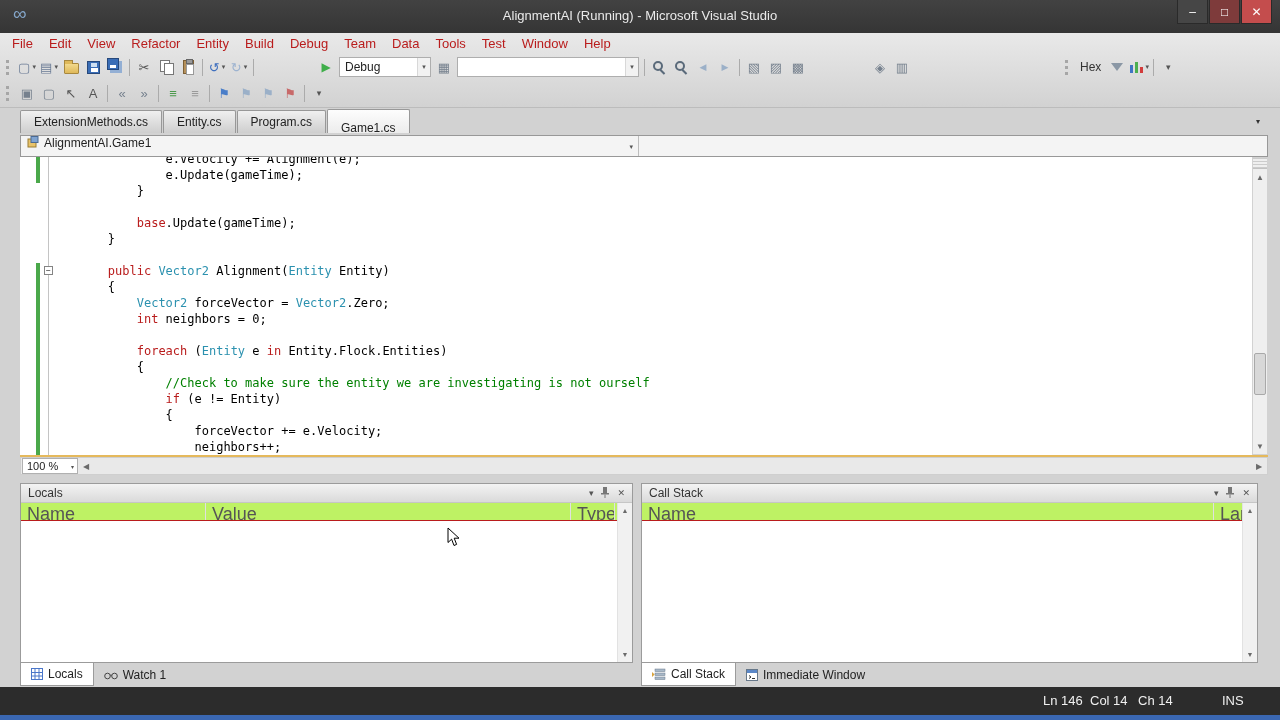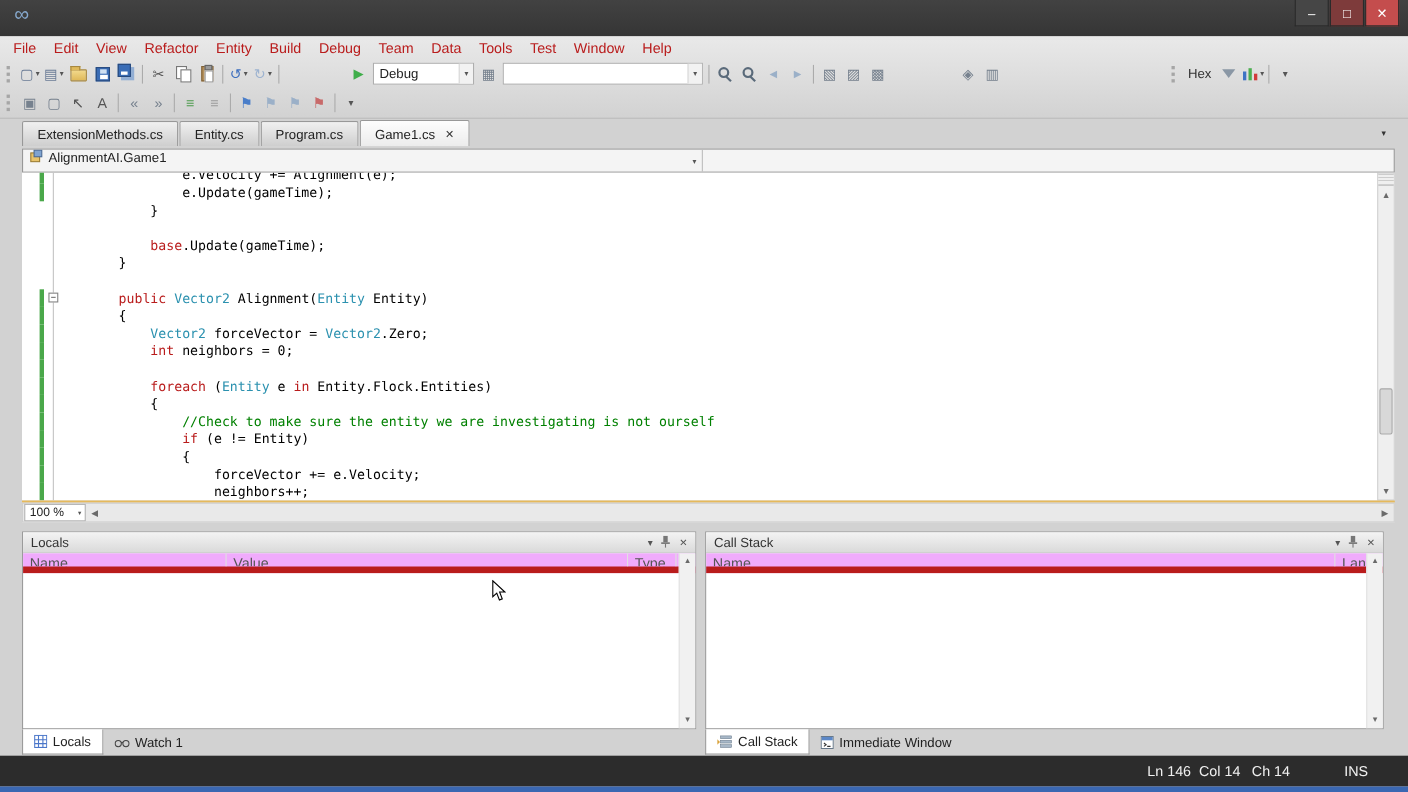--- a/index.html
+++ b/index.html
@@ -48,21 +48,21 @@
 .ic-paste::after{content:"";position:absolute;left:2px;top:3px;width:6px;height:9px;background:#fff;border:1px solid #999;}
 .ic-find{width:14px;height:14px;position:relative;}
 .ic-find::before{content:"";position:absolute;left:1px;top:1px;width:6px;height:6px;border:2px solid #5a6a7a;border-radius:50%;}
 .ic-find::after{content:"";position:absolute;left:9px;top:9px;width:6px;height:2px;background:#5a6a7a;transform:rotate(45deg);transform-origin:0 0;}
 .ic-funnel{width:0;height:0;border-left:6px solid transparent;border-right:6px solid transparent;border-top:8px solid #8a97a5;}
 .ic-chart{width:14px;height:12px;background:linear-gradient(#3f74c4,#3f74c4) 0 100%/3px 8px no-repeat,linear-gradient(#4caf50,#4caf50) 5px 100%/3px 11px no-repeat,linear-gradient(#d23b3b,#d23b3b) 10px 100%/3px 6px no-repeat;}
 
 
 .tabstrip{position:absolute;left:20px;top:109px;width:1248px;height:24px;display:flex;align-items:flex-end;}
 .tab{height:23px;display:flex;align-items:center;padding:11px 13px;font-size:12px;color:#222;background:linear-gradient(#f0f0f0,#cecece);border:1px solid #989898;border-bottom:none;margin-right:1px;border-radius:2px 2px 0 0;}
-.tab.active{height:24px;background:linear-gradient(#fdfdfd,#ececec);}
+.tab.active{height:24px;background:linear-gradient(#fdfdfd,#ececec);flex-direction:column;}
 .tclose{margin-left:9px;font-size:10px;color:#333;}
 .tabstrip .overflow{margin-left:auto;align-self:center;font-size:8px;color:#333;padding-right:8px;}
 
 
 .navbar{position:absolute;left:20px;top:135px;width:1248px;height:22px;background:#f4f4f4;border:1px solid #989898;display:flex;}
 .nav-half{position:relative;height:100%;display:flex;align-items:flex-start;gap:5px;padding-left:6px;font-size:12px;color:#222;}
 .nav-left{width:618px;border-right:1px solid #bdbdbd;}
 .nav-right{flex:1;}
 .nav-dd{position:absolute;right:5px;top:7px;font-size:7px;color:#555;}
 
@@ -90,21 +90,21 @@
 .hs-btn{width:16px;height:16px;display:flex;align-items:center;justify-content:center;font-size:8px;color:#6a6a6a;}
 .hs-right{margin-left:auto;}
 
 
 .panel{position:absolute;top:483px;height:180px;background:#fff;border:1px solid #9b9b9b;}
 .panel-locals{left:20px;width:613px;}
 .panel-callstack{left:641px;width:617px;}
 .panel-header{height:19px;background:linear-gradient(#f3f3f3,#dadada);border-bottom:1px solid #c6c6c6;display:flex;align-items:center;padding:0 7px;font-size:12px;color:#333;}
 .ph-icons{margin-left:auto;display:flex;align-items:center;gap:8px;}
 .ph-icon{font-size:9px;color:#555;}
-.panel-cols{display:flex;height:18px;background:#f0abfc;border-bottom:6px solid #b91c1c;font-size:13px;color:#555;overflow:hidden;}
+.panel-cols{display:flex;height:18px;background:#bef264;border-bottom:1px solid #b91c1c;font-size:18px;color:#555;overflow:hidden;}
 .pcol{padding:1px 6px;border-right:1px solid #e0e0e0;overflow:hidden;white-space:nowrap;flex-shrink:0;}
 .panel-scroll{position:absolute;top:19px;right:0;bottom:0;width:15px;background:#f1f1f1;border-left:1px solid #e2e2e2;}
 .ps-btn{height:15px;display:flex;align-items:center;justify-content:center;font-size:7px;color:#6a6a6a;}
 .ps-btn.down{position:absolute;bottom:0;left:0;width:100%;}
 
 .ptabs{position:absolute;top:663px;height:23px;display:flex;align-items:stretch;font-size:12px;color:#222;}
 .ptabs-left{left:20px;}
 .ptabs-right{left:641px;}
 .ptab{display:flex;align-items:center;gap:5px;padding:0 10px;}
 .ptab.active{background:#fff;border:1px solid #9b9b9b;border-top:none;}
@@ -119,20 +119,21 @@
 .st-ins{left:1222px;}
 .bottomstrip{position:absolute;left:0;top:715px;width:1280px;height:5px;background:#3a67b2;}
 
 .cursor{position:absolute;left:447px;top:527px;z-index:99;}
 </style>
 </head>
 <body>
 
 <div class="titlebar">
   <span class="app-logo">∞</span>
+  <div class="title-text">AlignmentAI (Running) - Microsoft Visual Studio</div>
   <div class="winbtns">
     <div class="winbtn min">–</div>
     <div class="winbtn max">□</div>
     <div class="winbtn close">✕</div>
   </div>
 </div>
 
 <div class="commandarea"></div>
 <div class="menubar">
     <span class="menu-item">File</span>

